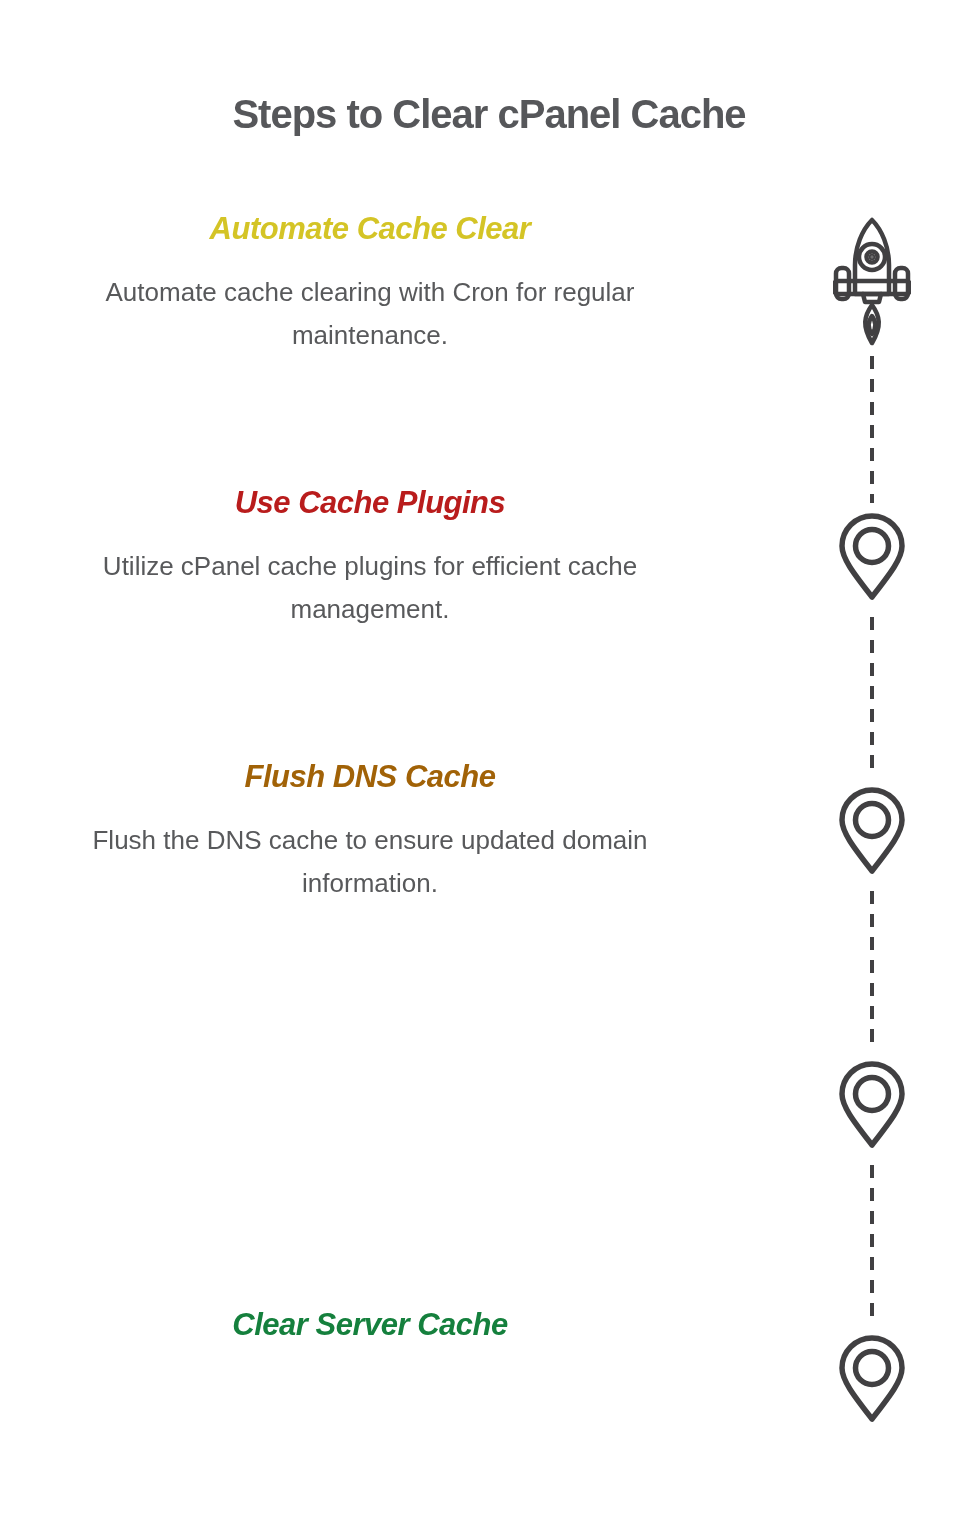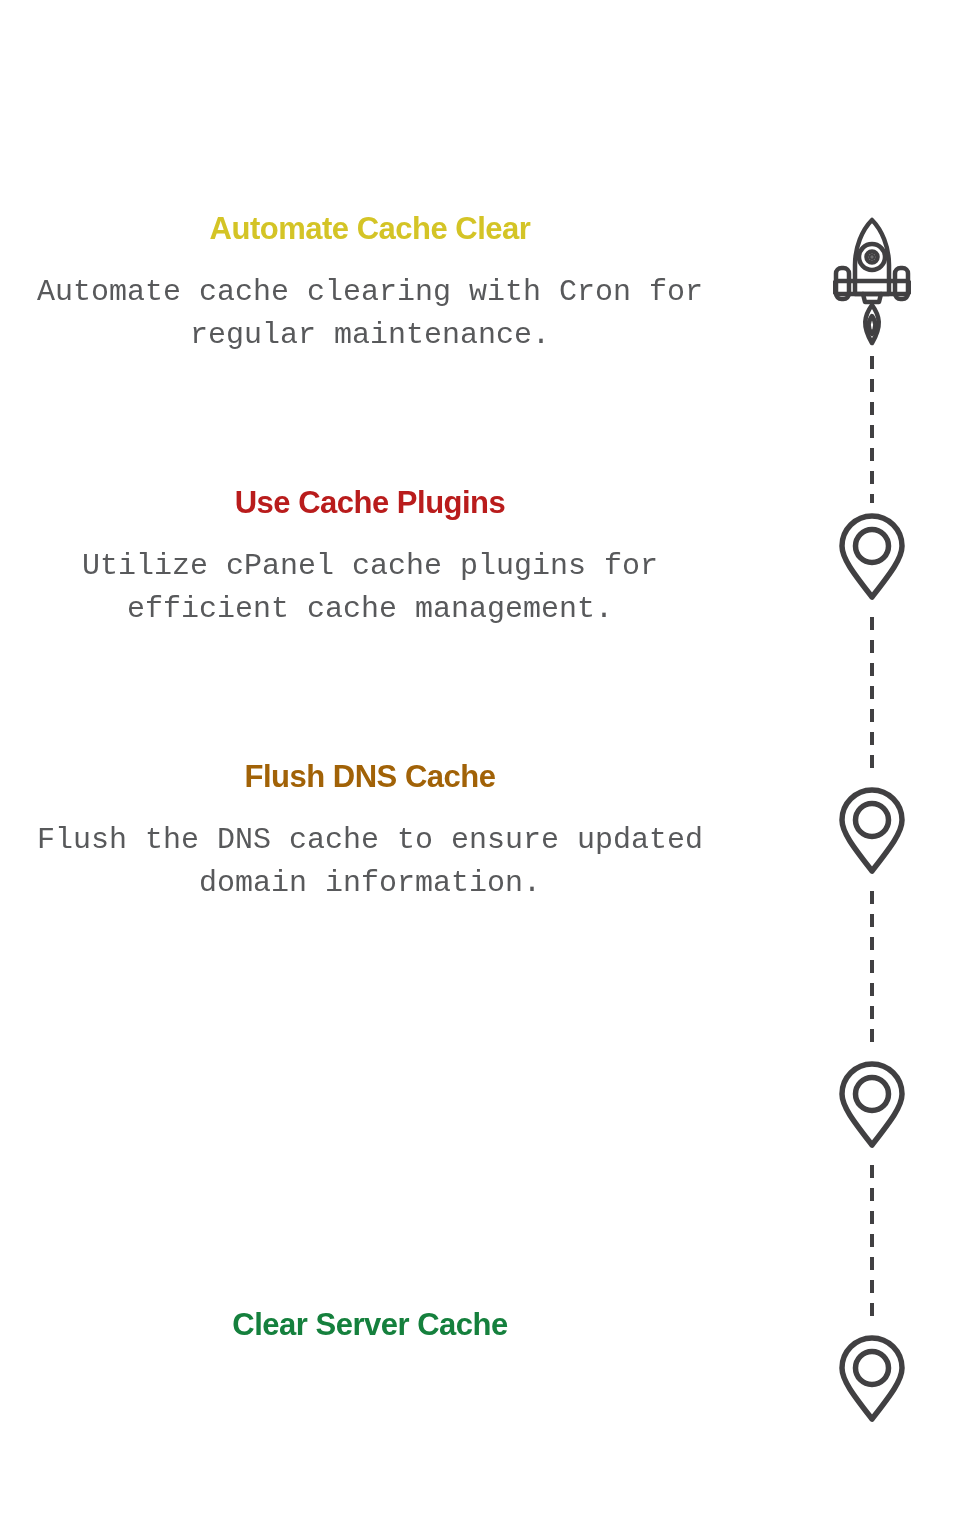--- a/index.html
+++ b/index.html
@@ -38,27 +38,27 @@
   .step-3 { top: 758px; }
   .step-4 { top: 1032px; }
   .step-5 { top: 1306px; }
 
   .step-heading {
     font-size: 31px;
     font-weight: bold;
     letter-spacing: -0.5px;
     line-height: 38px;
     margin-bottom: 23px;
+    font-style: italic;
   }
 
   .step-desc {
-    font-size: 30px;
+    font-size: 26px;
     line-height: 43px;
     color: #58595B;
-    font-family: Liberation Mono, monospace;
   }
 
   .timeline-icon {
     position: absolute;
   }
   .rocket { left: 833px; top: 217px; width: 78px; height: 130px; }
   .pin-1  { left: 836px; top: 510px; }
   .pin-2  { left: 836px; top: 784px; }
   .pin-3  { left: 836px; top: 1058px; }
   .pin-4  { left: 836px; top: 1332px; }
@@ -77,20 +77,21 @@
   .dash-1 { top: 356px;  height: 147px; }
   .dash-2 { top: 617px;  height: 160px; }
   .dash-3 { top: 891px;  height: 160px; }
   .dash-4 { top: 1165px; height: 160px; }
 </style>
 </head>
 <body>
 
 <div class="page">
 
+  <h1 class="title">Steps to Clear cPanel Cache</h1>
 
   <section class="step step-1">
     <h2 class="step-heading" style="color: rgb(212, 196, 38);">Automate Cache Clear</h2>
     <p class="step-desc">Automate cache clearing with Cron for regular maintenance.</p>
   </section>
 
   <section class="step step-2">
     <h2 class="step-heading" style="color: #b91c1c;">Use Cache Plugins</h2>
     <p class="step-desc">Utilize cPanel cache plugins for efficient cache management.</p>
   </section>

